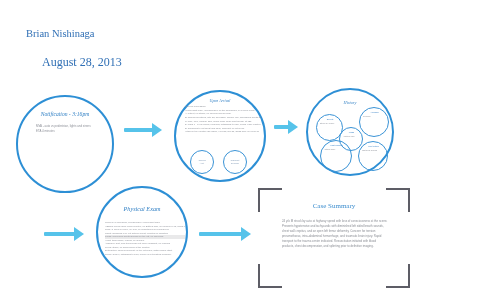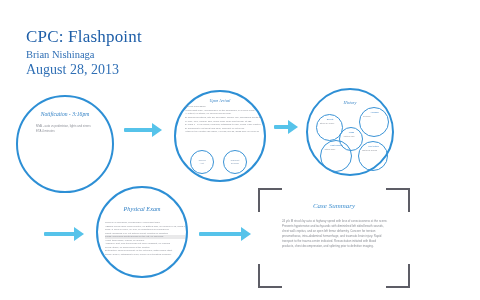--- a/index.html
+++ b/index.html
@@ -18,21 +18,21 @@
     font-family:"Liberation Serif", serif;
     font-size:17px;color:#1f5fa8;letter-spacing:.2px;
     line-height:1.1;margin:0 0 2px 0;
   }
   .deck-author{
     font-family:Liberation Serif, serif;
     font-size:10.5px;color:#2f6fb5;margin:0 0 2px 0;
   }
   .deck-date{
     font-family:"Liberation Serif", serif;
-    font-size:14px;color:#2f6fb5;margin:0;
+    font-size:12px;color:#2f6fb5;margin:16px;
   }
 
   
   .node-circle{
     position:absolute;border-radius:50%;
     border:2.2px solid #2d8fd5;
     box-sizing:border-box;background:transparent;
   }
   .node-head{
     position:absolute;left:0;right:0;text-align:center;
@@ -103,35 +103,34 @@
 
   
   #frame{position:absolute;left:258px;top:188px;width:152px;height:100px;}
   .br{position:absolute;border-color:#5d5d66;border-style:solid;width:22px;height:22px;}
   .br.tl{left:0;top:0;border-width:2.5px 0 0 2.5px;}
   .br.tr{right:0;top:0;border-width:2.5px 2.5px 0 0;}
   .br.bl{left:0;bottom:0;border-width:0 0 2.5px 2.5px;}
   .br.br2{right:0;bottom:0;border-width:0 2.5px 2.5px 0;}
   .summary-head{
     position:absolute;left:0;right:0;top:14px;text-align:center;
-    font-family:"Liberation Serif", serif;font-style:italic;
+    font-family:"Liberation Serif", serif;
     font-size:7px;color:#3f8fcf;
   }
   .summary-body{
     position:absolute;left:24px;top:31px;width:106px;
     font-size:2.9px;line-height:1.75;color:#8a8d94;
   }
 </style>
 </head>
 <body>
 
 <div class="canvas">
 
   <div class="title-block">
-    <div class="deck-title">CPC: Flashpoint</div>
     <div class="deck-author">Brian Nishinaga</div>
     <div class="deck-date">August 28, 2013</div>
   </div>
 
   <div class="node-circle" id="node1">
     <div class="node-head">Notification - 3:16pm</div>
     <div class="node-body">
       <span class="ln">MVA - auto vs pedestrian, lights and sirens</span>
       <span class="ln">ETA 4 minutes</span>
     </div>

